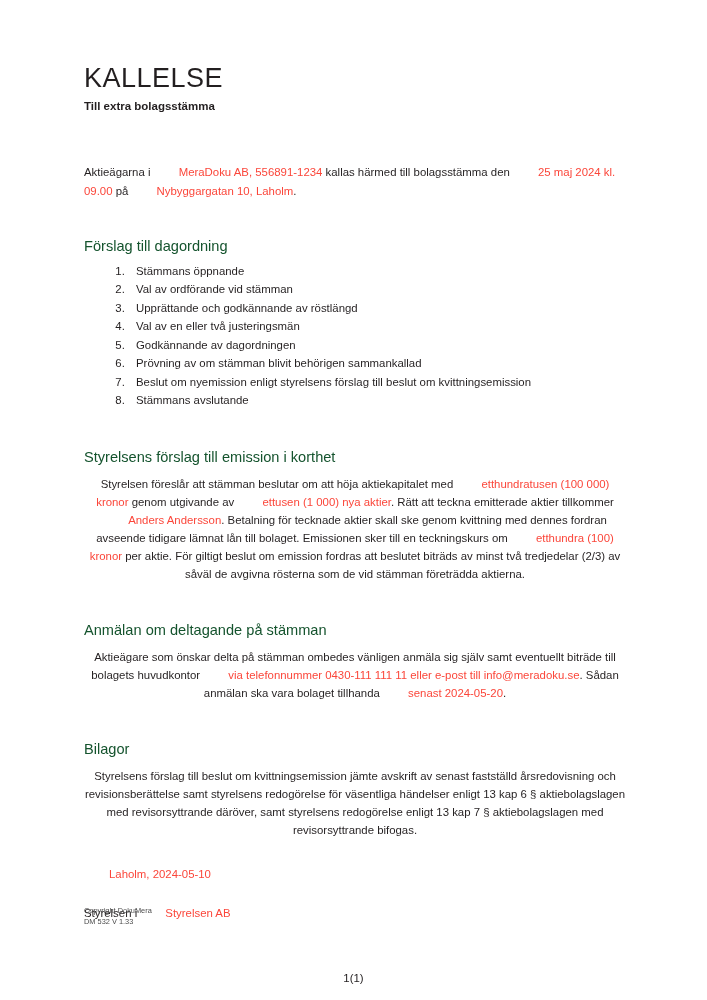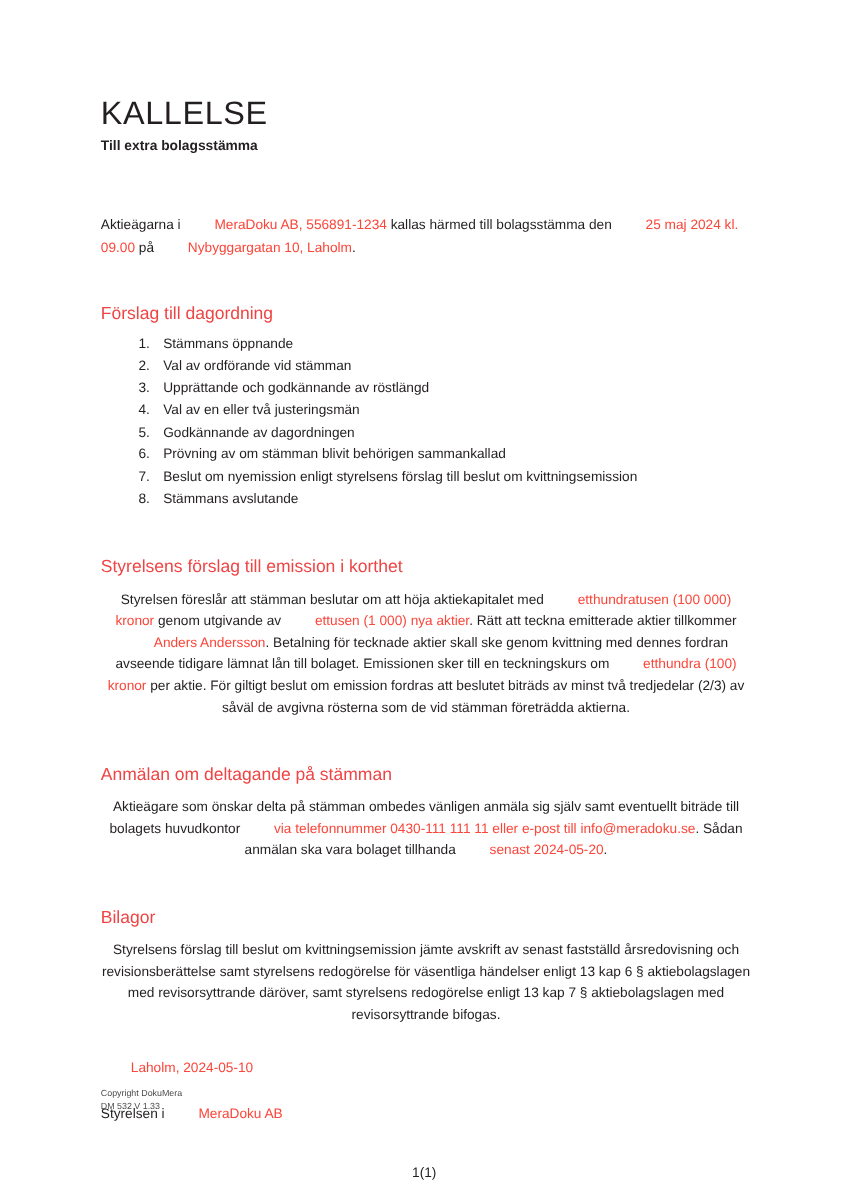--- a/index.html
+++ b/index.html
@@ -26,21 +26,21 @@
     width: 542px;
   }
 
   
   .doc-title {
     font-size: 27px;
     font-weight: 400;
     letter-spacing: 0.5px;
     color: #231f20;
     margin: 0;
-    padding-top: 80px;
+    padding-top: 64px;
     line-height: 1.1;
   }
   .doc-subtitle {
     font-size: 11.5px;
     font-weight: 700;
     color: #231f20;
     margin: 6px 0 0 0;
     line-height: 1.2;
   }
 
@@ -53,21 +53,21 @@
     color: #231f20;
   }
   .red {
     color: #fb463a;
     padding-left: 25px;
   }
 
   h2.section-heading {
     font-size: 14.6px;
     font-weight: 400;
-    color: #ef4444;
+    color: #14532d;
     margin: 0;
     line-height: 1.25;
   }
   .sect-agenda   { padding-top: 37px; }
   .sect-emission { padding-top: 38px; }
   .sect-anmalan  { padding-top: 38px; }
   .sect-bilagor  { padding-top: 38px; }
 
   p.body-par {
     font-size: 11.4px;
@@ -151,21 +151,21 @@
     <h2 class="section-heading sect-emission">Styrelsens förslag till emission i korthet</h2>
     <p class="body-par"><span>Styrelsen föreslår att stämman beslutar om att höja aktiekapitalet med </span><span class="red">etthundratusen (100 000) kronor</span><span> genom utgivande av </span><span class="red">ettusen (1 000) nya aktier</span><span>. Rätt att teckna emitterade aktier tillkommer </span><span class="red">Anders Andersson</span><span>. Betalning för tecknade aktier skall ske genom kvittning med dennes fordran avseende tidigare lämnat lån till bolaget. Emissionen sker till en teckningskurs om </span><span class="red">etthundra (100) kronor</span><span> per aktie. För giltigt beslut om emission fordras att beslutet biträds av minst två tredjedelar (2/3) av såväl de avgivna rösterna som de vid stämman företrädda aktierna.</span></p>
 
     <h2 class="section-heading sect-anmalan">Anmälan om deltagande på stämman</h2>
     <p class="body-par"><span>Aktieägare som önskar delta på stämman ombedes vänligen anmäla sig själv samt eventuellt biträde till bolagets huvudkontor </span><span class="red">via telefonnummer 0430-111 111 11 eller e-post till info@meradoku.se</span><span>. Sådan anmälan ska vara bolaget tillhanda </span><span class="red">senast 2024-05-20</span><span>.</span></p>
 
     <h2 class="section-heading sect-bilagor">Bilagor</h2>
     <p class="body-par">Styrelsens förslag till beslut om kvittningsemission jämte avskrift av senast fastställd årsredovisning och revisionsberättelse samt styrelsens redogörelse för väsentliga händelser enligt 13 kap 6 § aktiebolagslagen med revisorsyttrande däröver, samt styrelsens redogörelse enligt 13 kap 7 § aktiebolagslagen med revisorsyttrande bifogas.</p>
 
     <p class="sign-place red">Laholm, 2024-05-10</p>
-    <p class="sign-board"><span>Styrelsen i </span><span class="red">MeraDoku AB</span></p>
+    <p class="sign-board"><span>Styrelsen i </span><span class="red">Styrelsen AB</span></p>
 
   </div>
 
   <div class="page-number">1(1)</div>
 
   <div class="footer-copy">
     <div>Copyright DokuMera</div>
     <div>DM 532 V 1.33</div>
   </div>
 </div>

